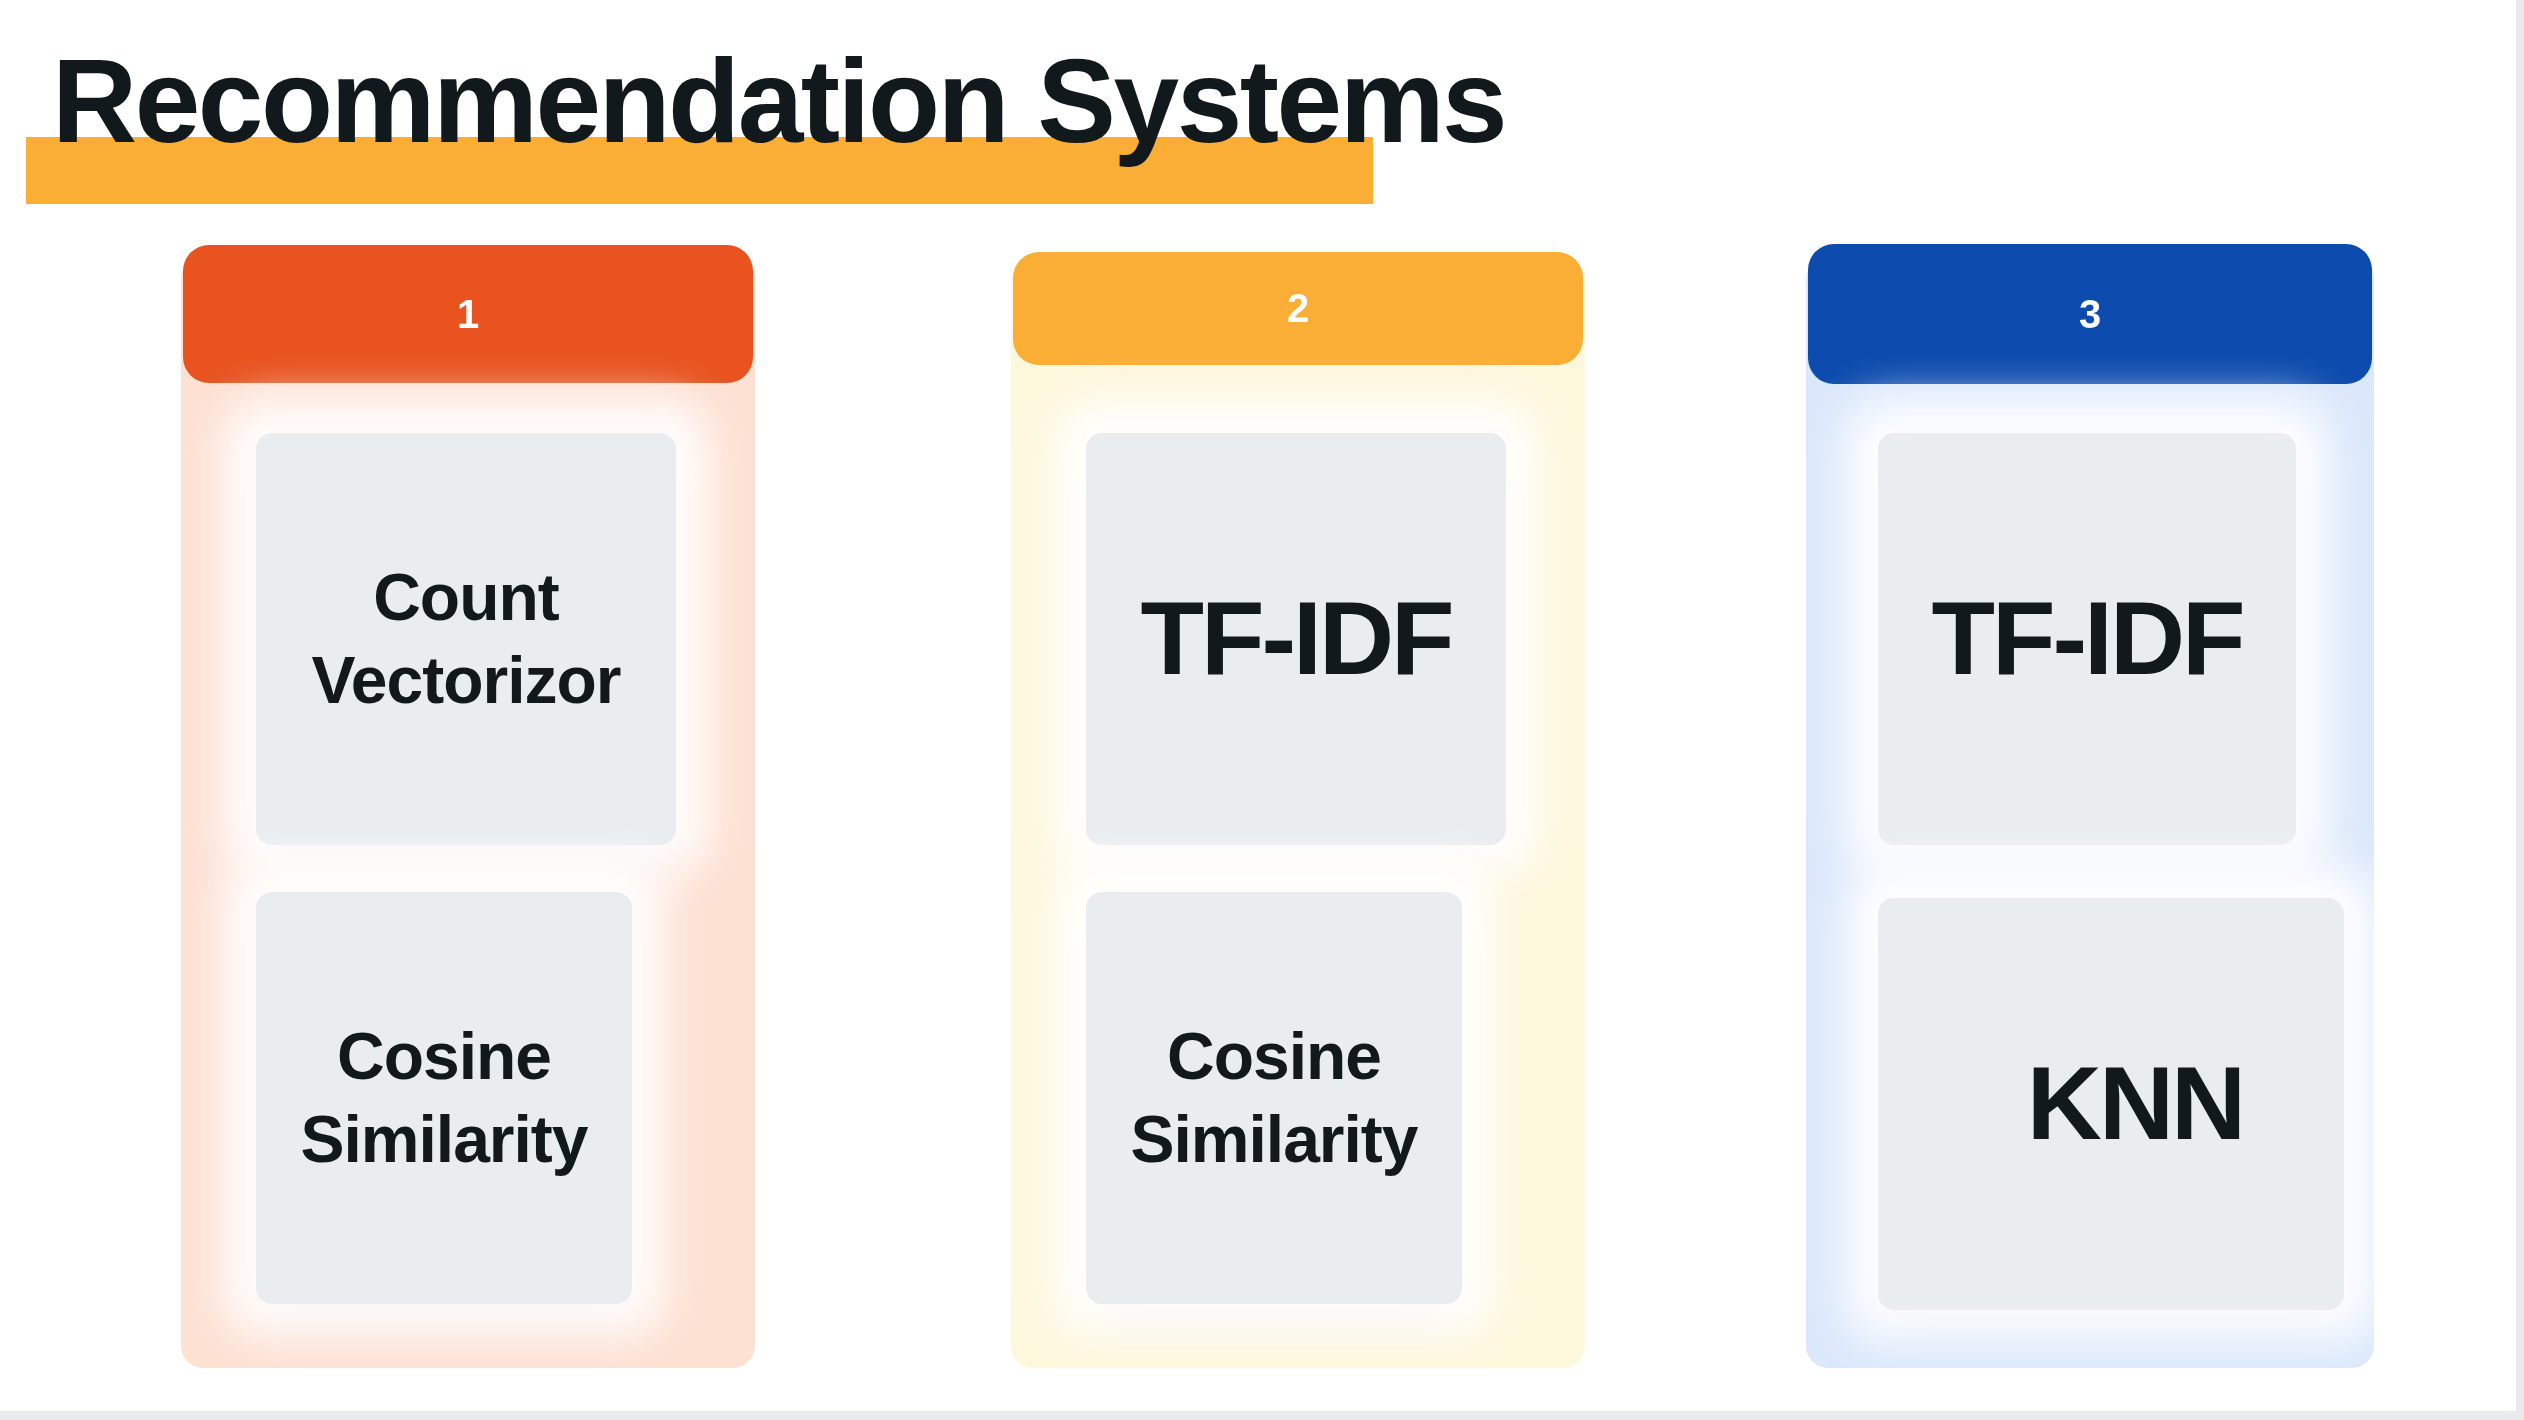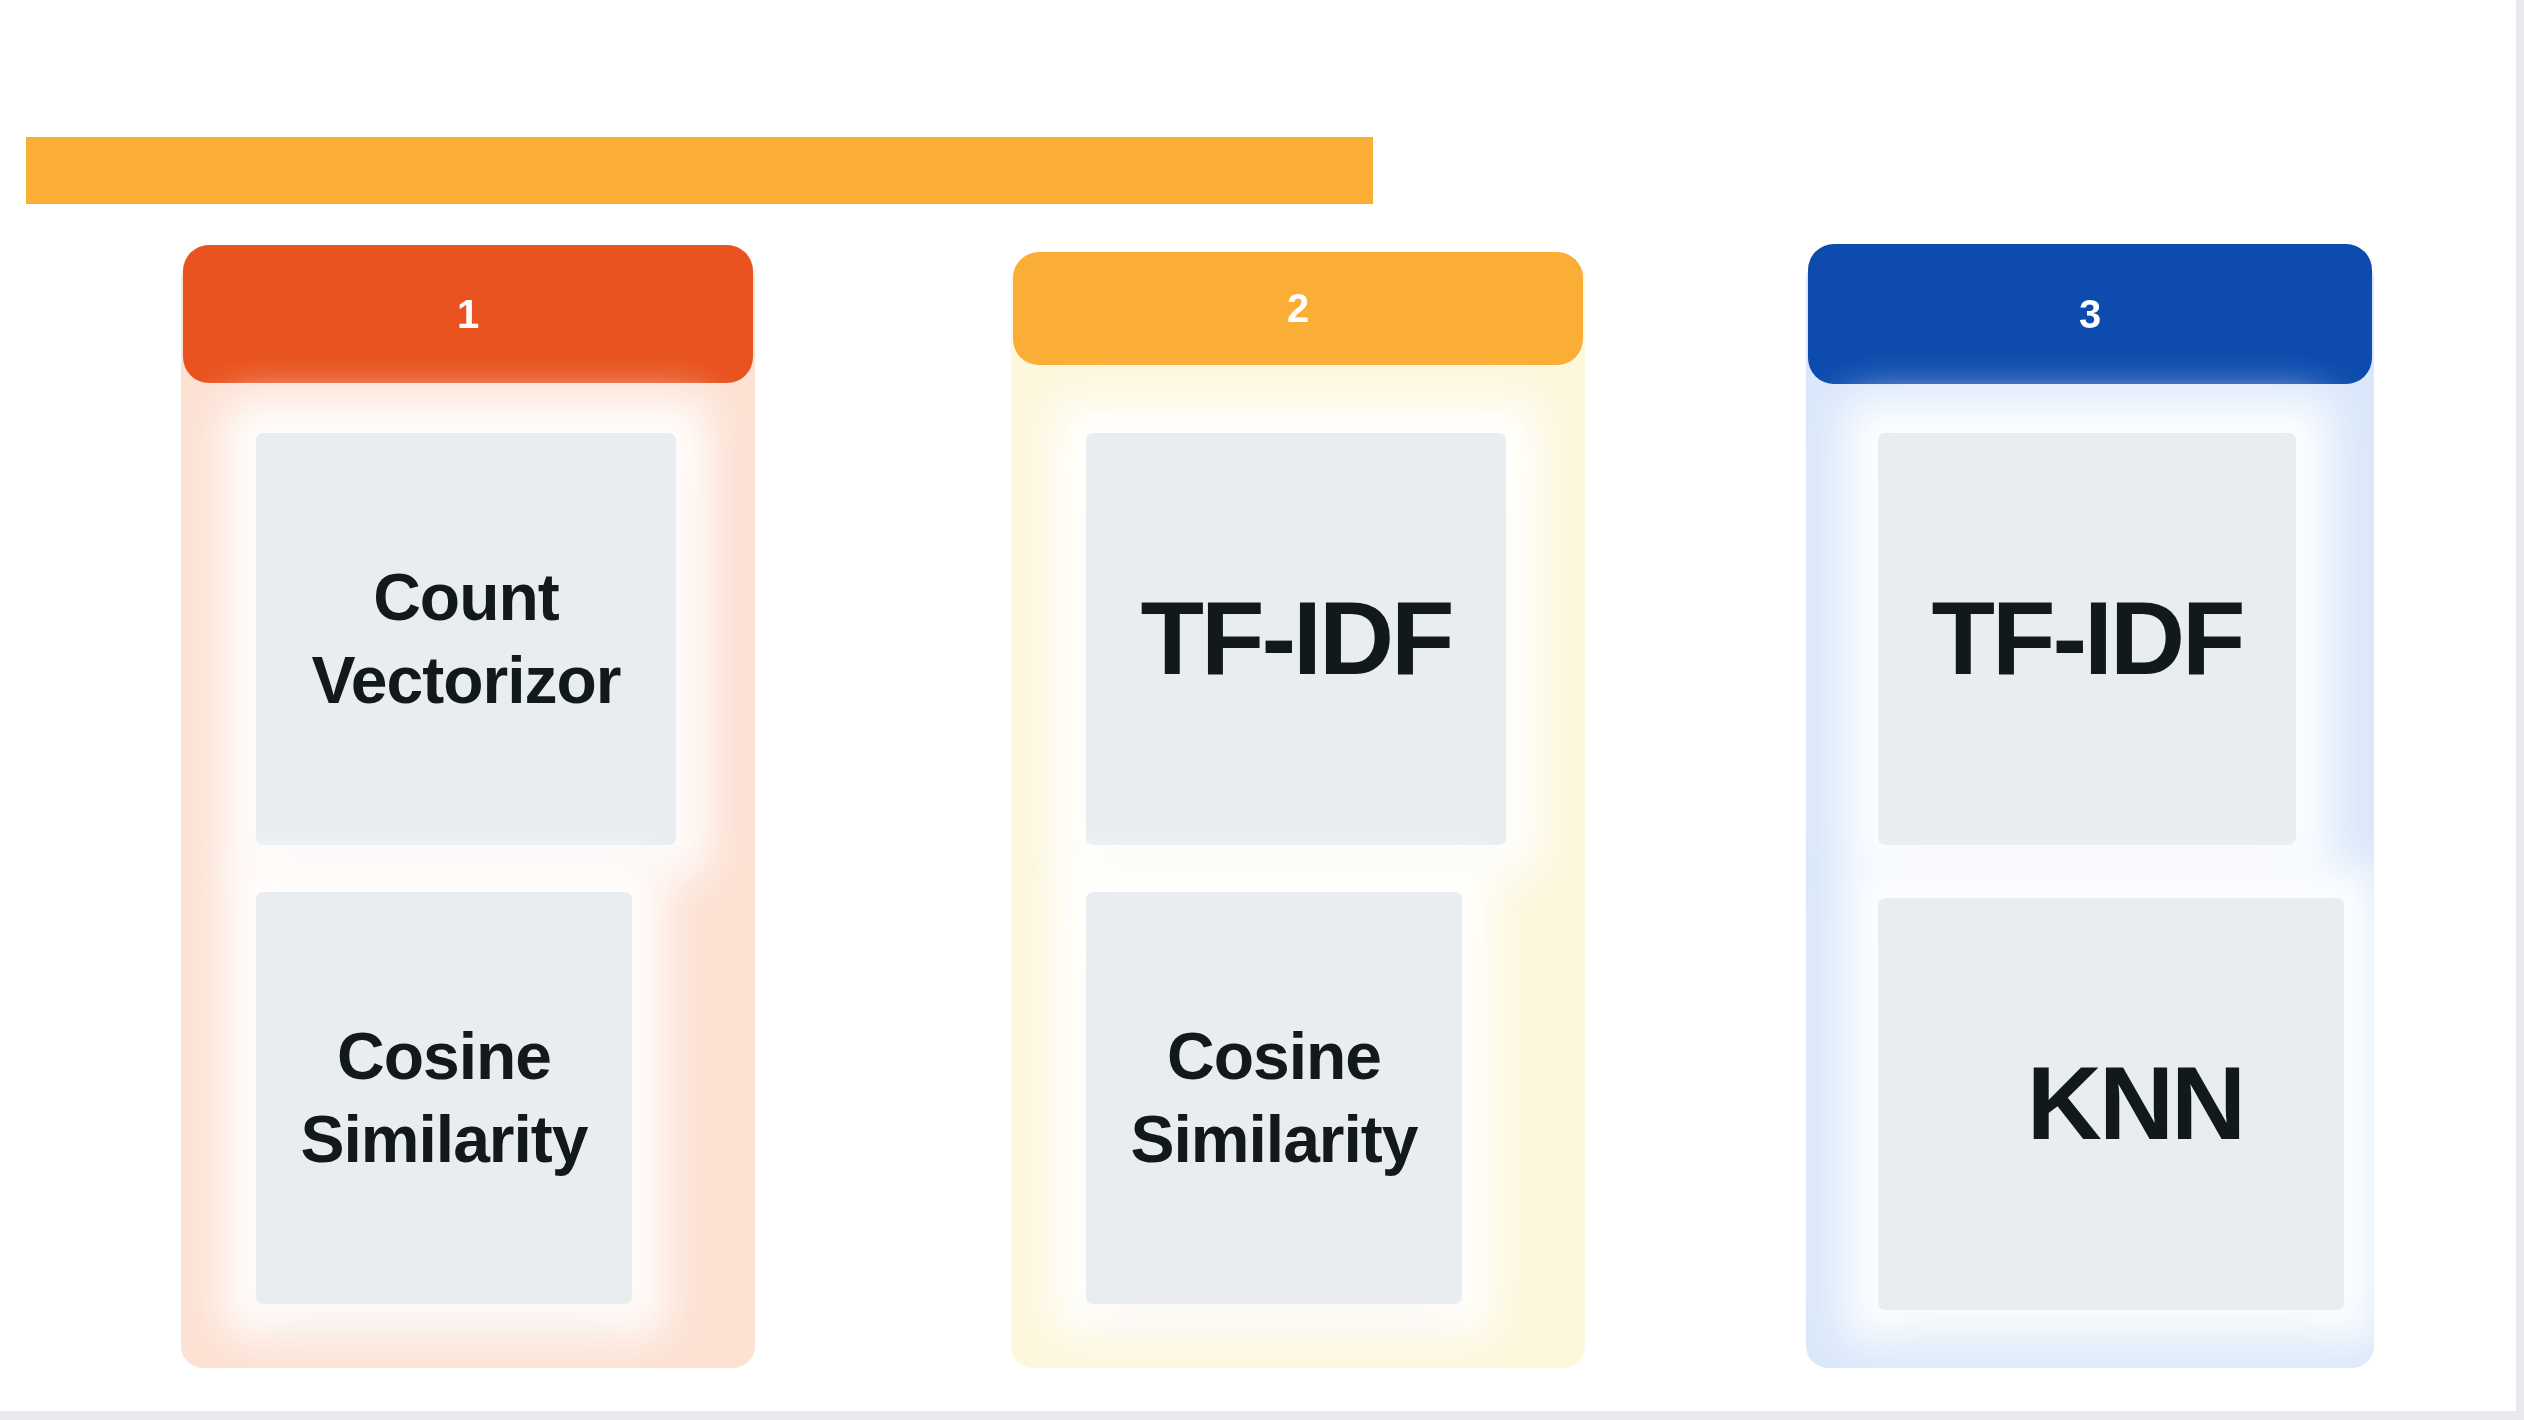--- a/index.html
+++ b/index.html
@@ -76,21 +76,21 @@
   }
   .card-stack {
     position: absolute;
     left: 0;
     top: 0;
     width: 100%;
   }
   .card {
     position: absolute;
     background: #e9edf0;
-    border-radius: 7px;
+    border-radius: 16px;
     display: flex;
     align-items: center;
     justify-content: center;
     text-align: center;
     color: #12191c;
     font-weight: 600;
     letter-spacing: -1px;
     line-height: 1.26;
     box-shadow:
       0 0 42px 34px rgba(255,255,255,0.92),
@@ -120,20 +120,21 @@
   #col-3 .card.slot-1 { left: 72px; width: 418px; }
   #col-3 .card.slot-2 { left: 72px; width: 418px; top: 653px; padding-left: 48px; }
 </style>
 </head>
 <body>
 
 <div id="slide">
 
   <div id="title-block">
     <div id="title-highlight"></div>
+    <div id="page-title">Recommendation Systems</div>
   </div>
 
   <div class="column" id="col-1">
     <div class="col-body"></div>
     <div class="col-header">
       <span>1</span>
     </div>
     <div class="card-stack">
       <div class="card two-line slot-1">
         <span class="card-label">Count Vectorizor</span>

